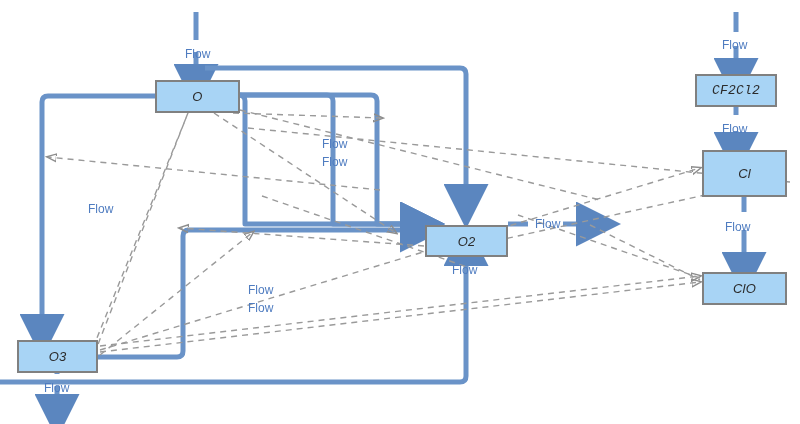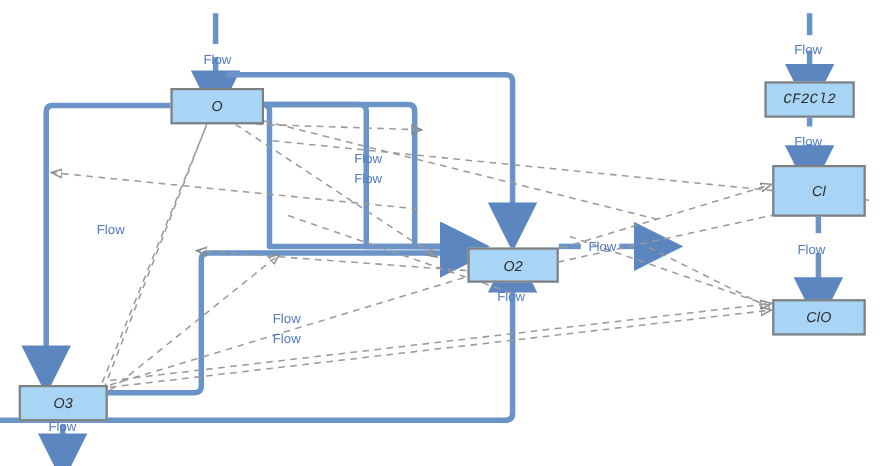--- a/index.html
+++ b/index.html
@@ -82,21 +82,21 @@
   </svg>
 
   <div class="node" style="left:155px;top:80px;width:85px;height:33px;">
     <span>O</span>
   </div>
 
   <div class="node" style="left:425px;top:209px;width:83px;height:32px;margin-top:16px;">
     <span>O2</span>
   </div>
 
-  <div class="node" style="left:17px;top:340px;width:81px;height:33px;margin-top:10px;">
+  <div class="node" style="left:17px;top:340px;width:81px;height:33px;">
     <span>O3</span>
   </div>
 
   <div class="node" style="left:695px;top:74px;width:82px;height:33px;font-family:Liberation Mono, monospace;">
     <span>CF2Cl2</span>
   </div>
 
   <div class="node" style="left:702px;top:150px;width:85px;height:47px;">
     <span>Cl</span>
   </div>

